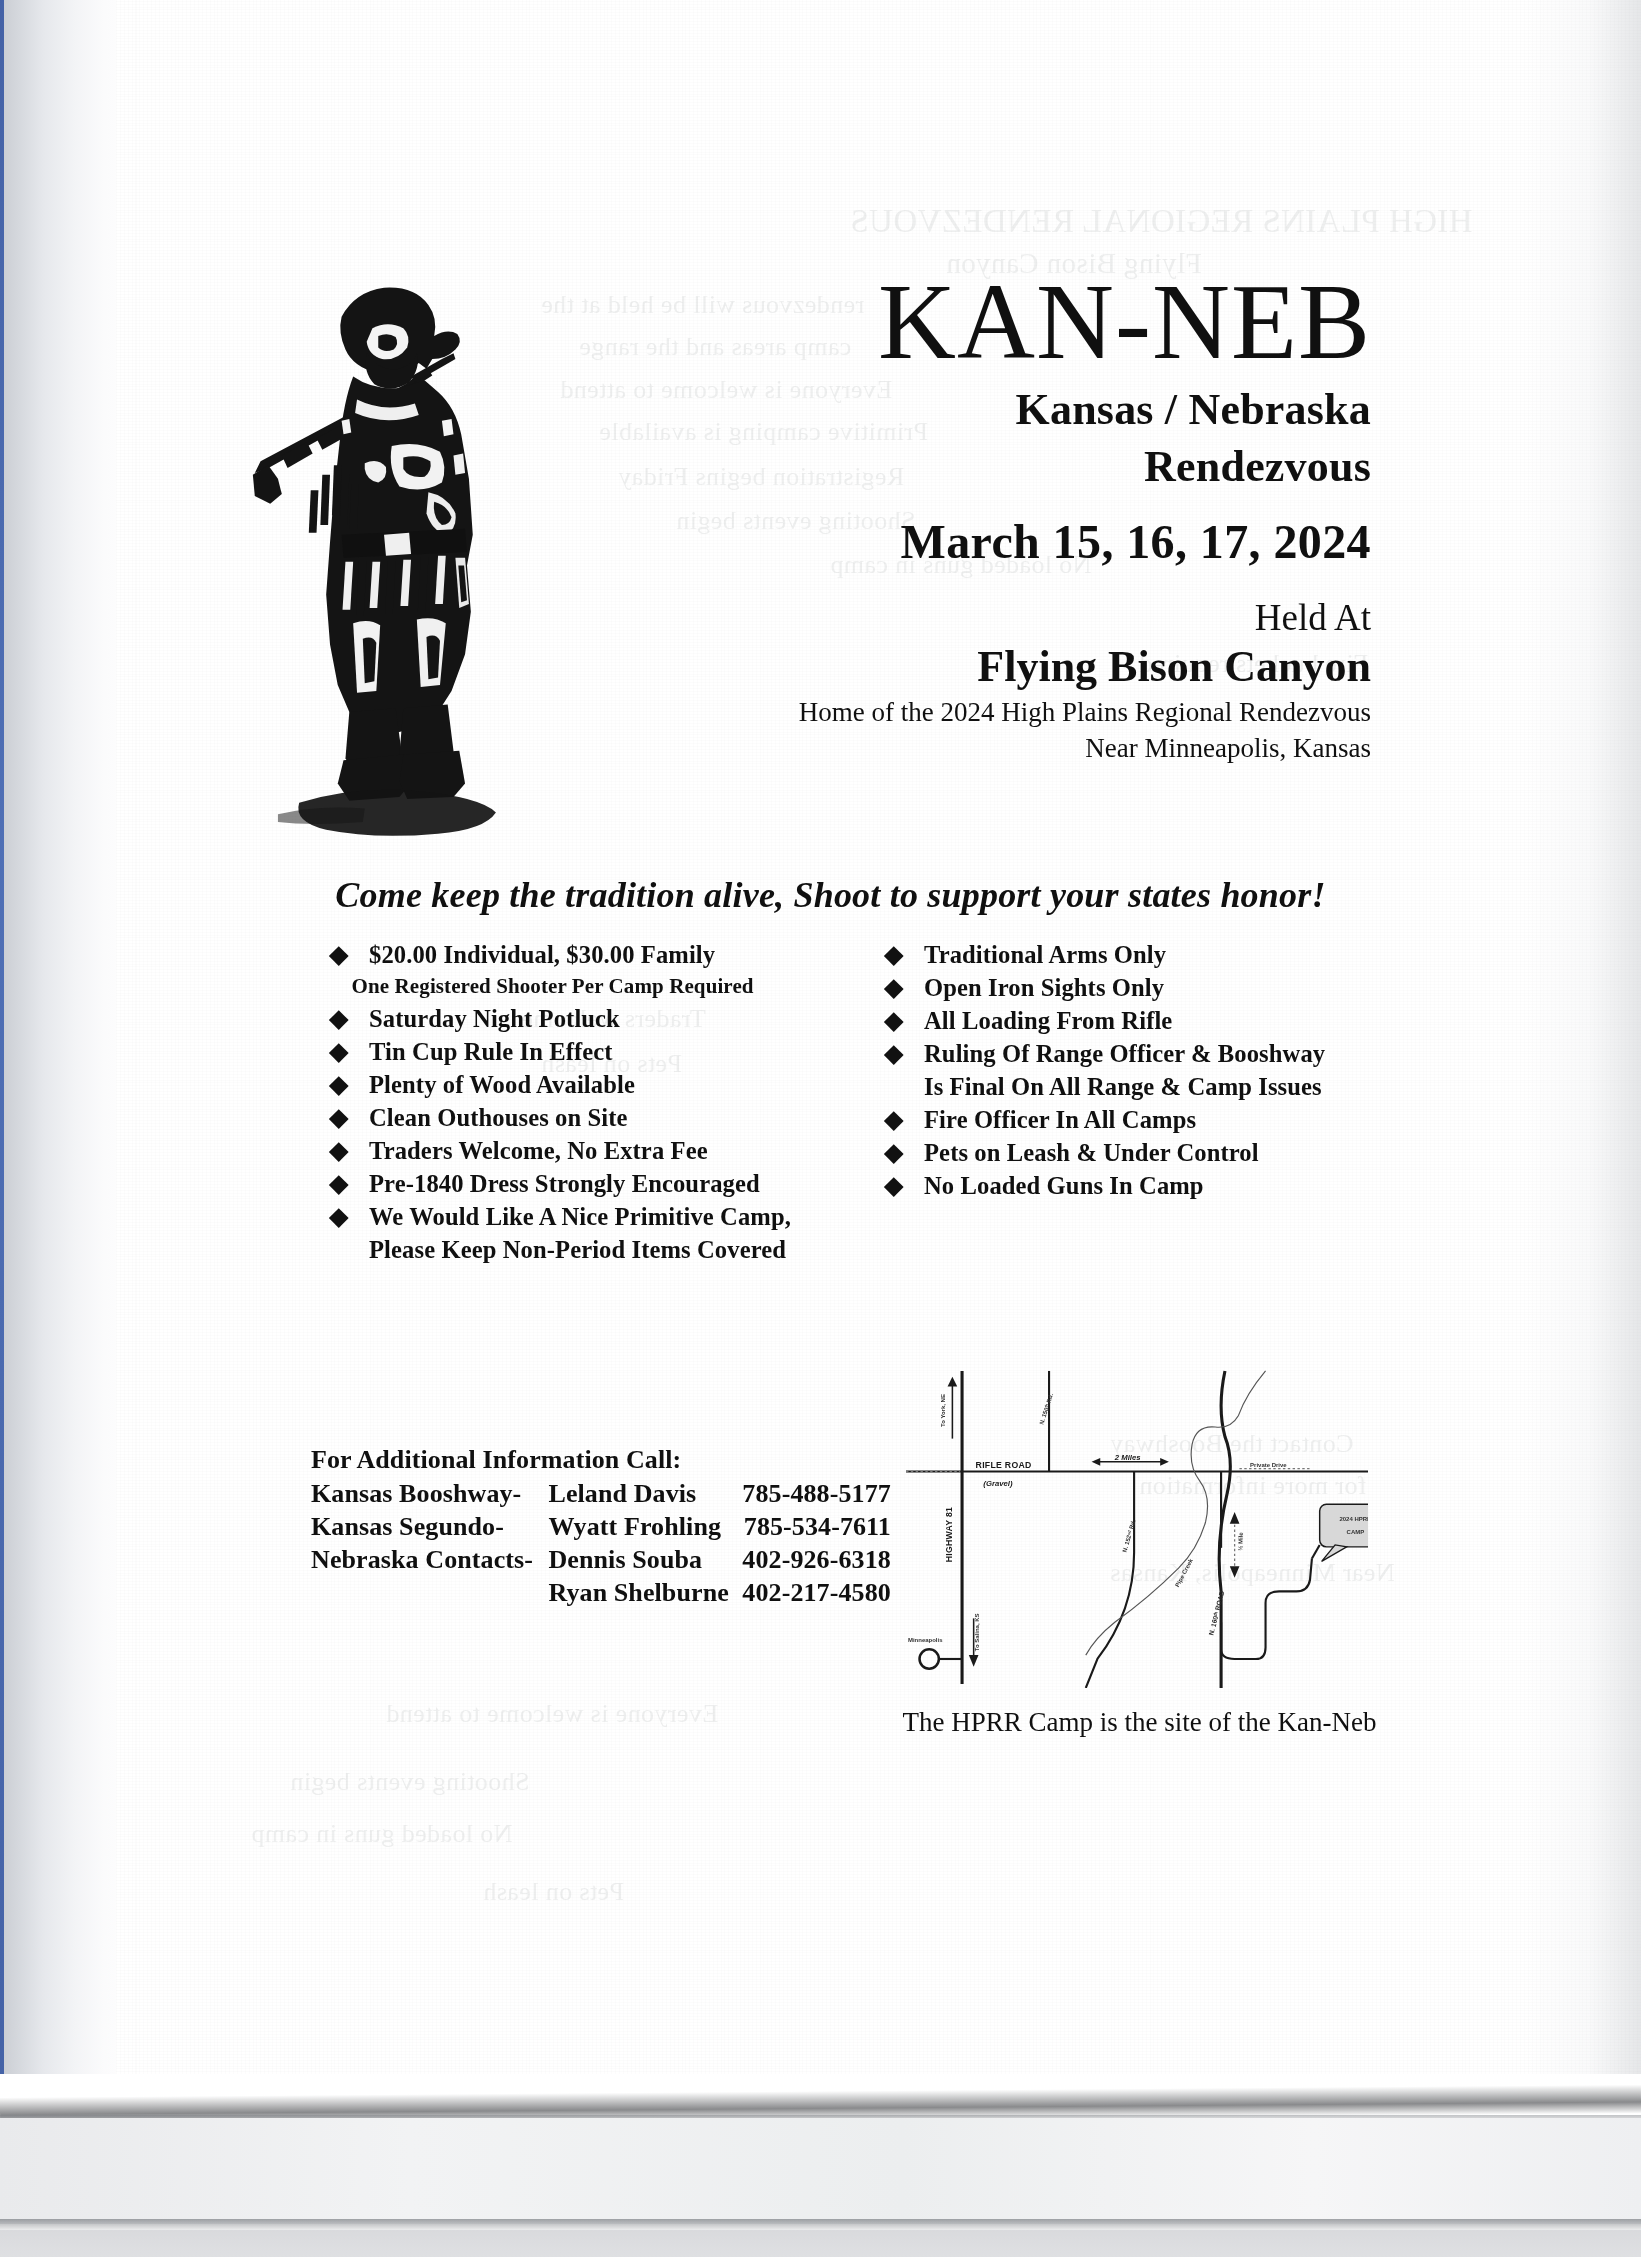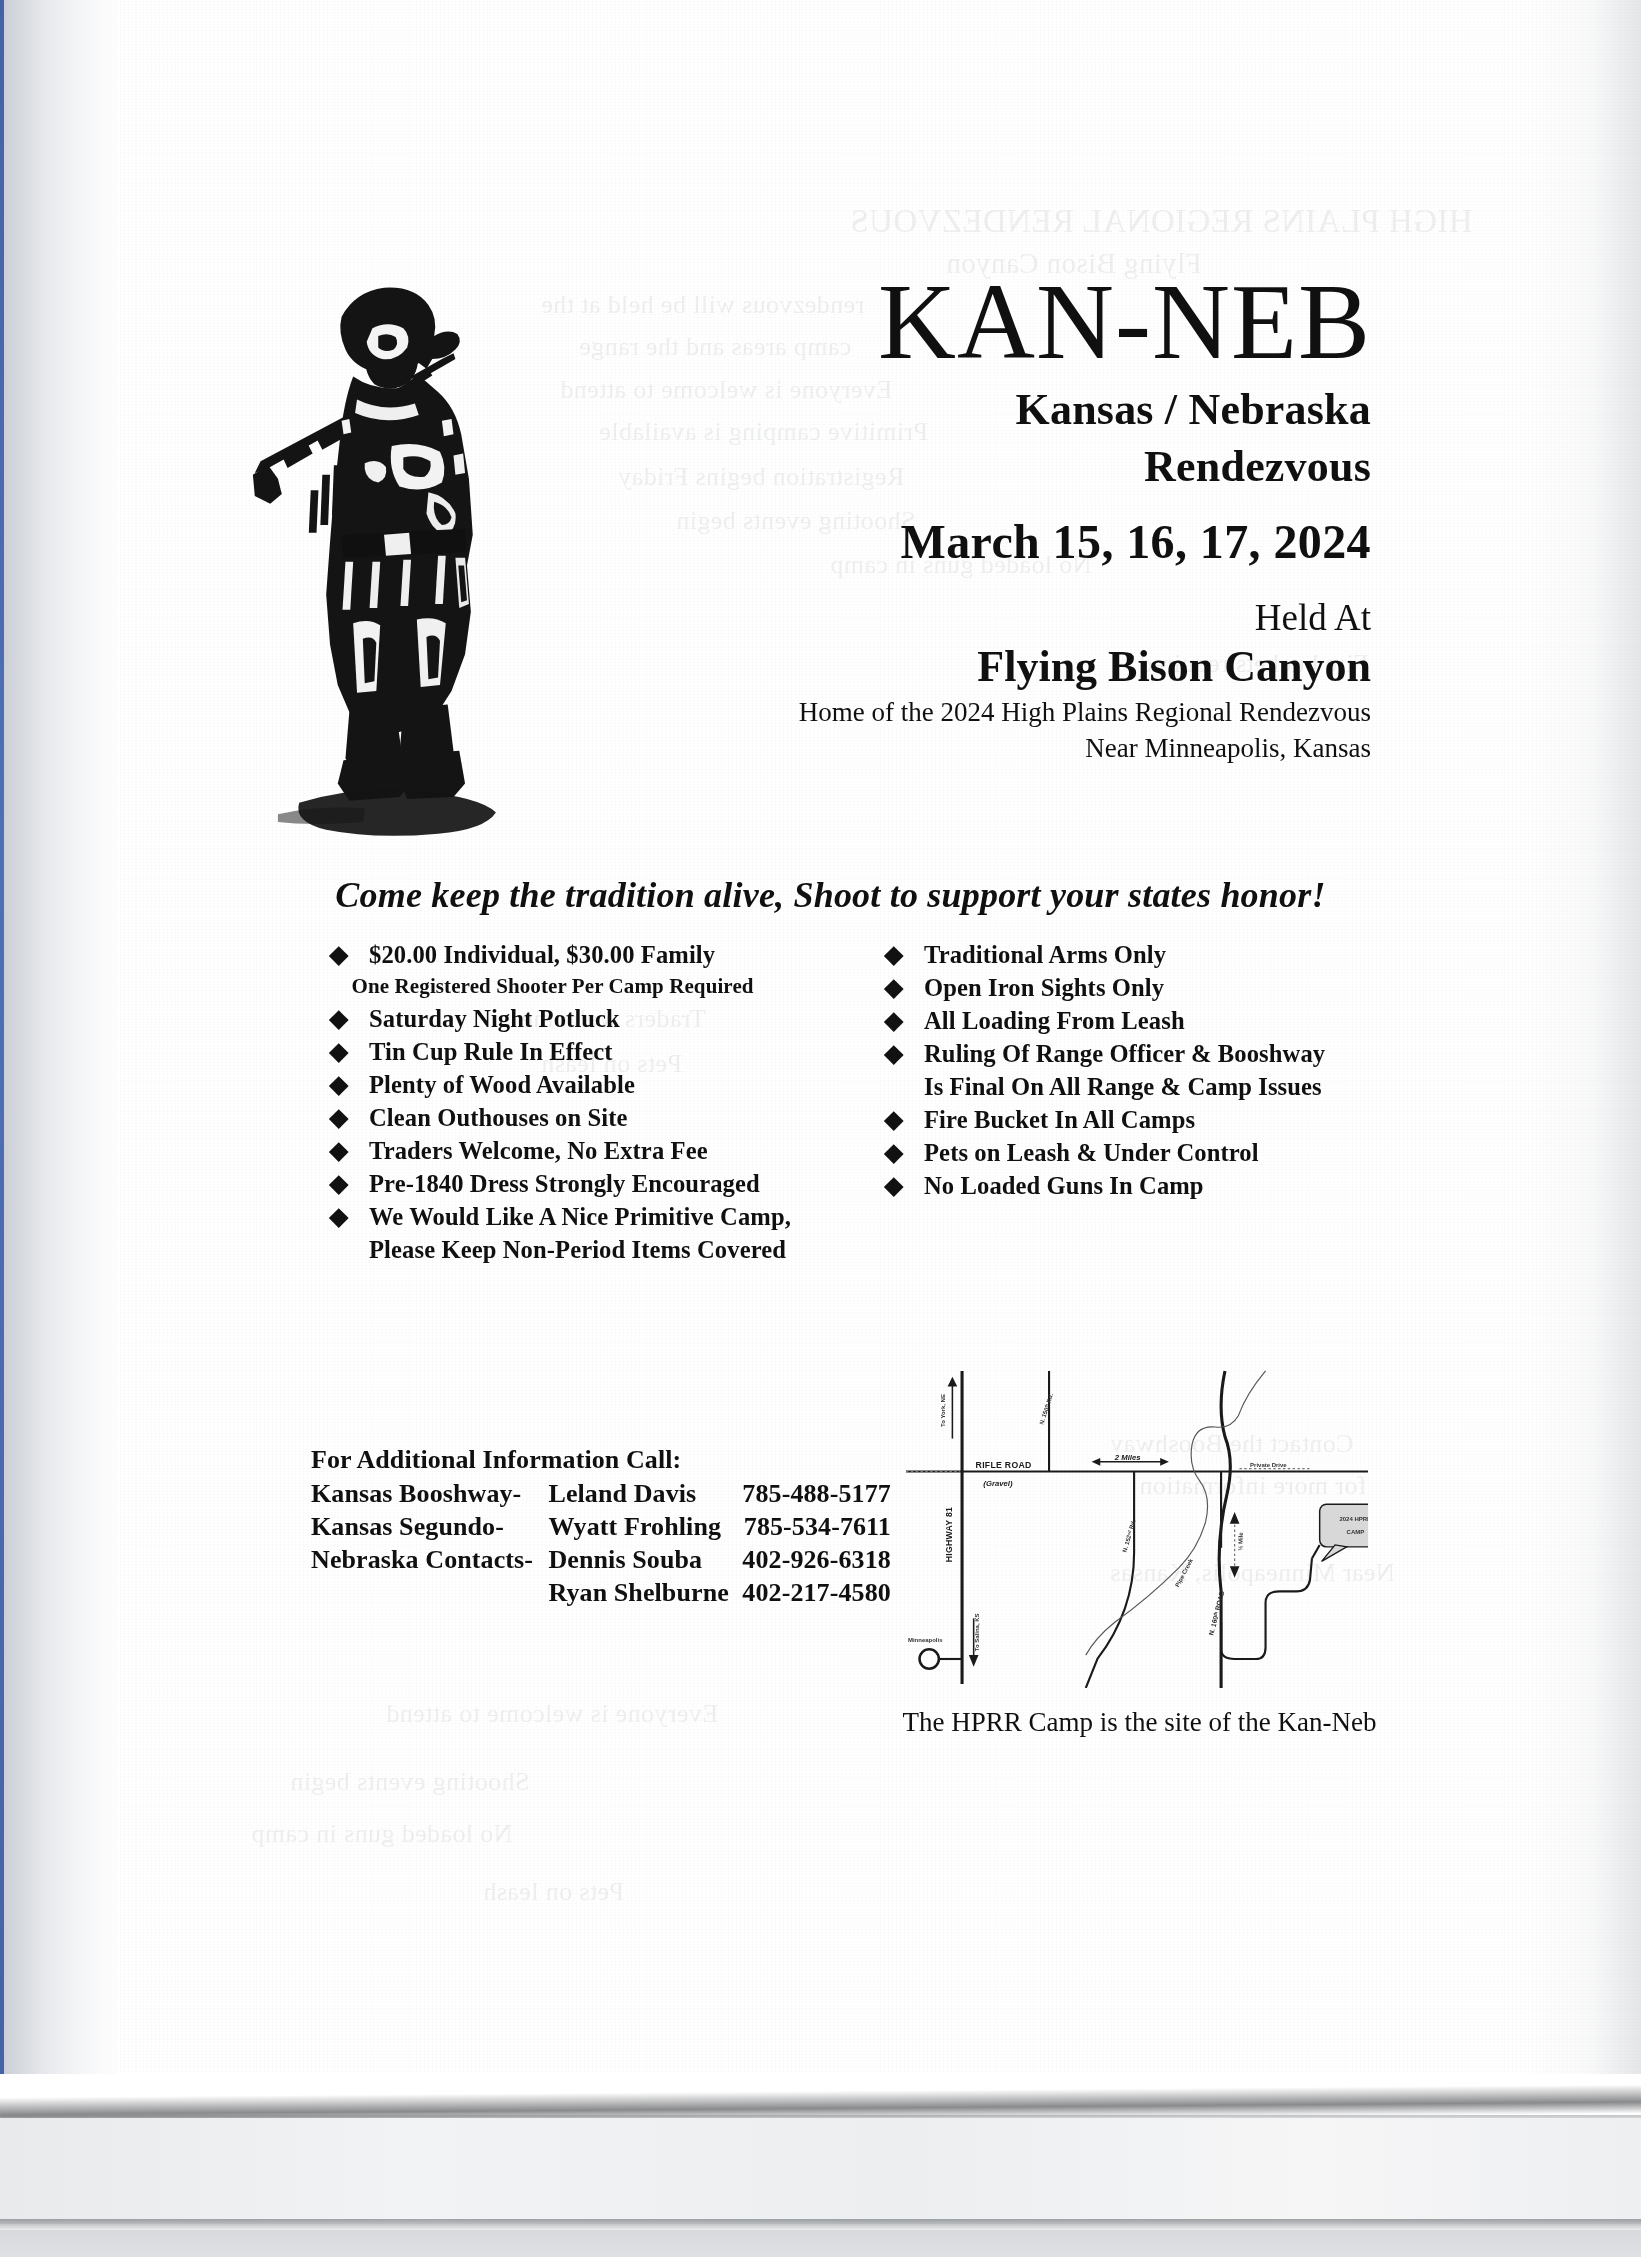--- a/index.html
+++ b/index.html
@@ -423,30 +423,30 @@
           <li>
             <span class="dia"></span>
             <span>Traditional Arms Only</span>
           </li>
           <li>
             <span class="dia"></span>
             <span>Open Iron Sights Only</span>
           </li>
           <li>
             <span class="dia"></span>
-            <span>All Loading From Leash</span>
+            <span>All Loading From Rifle</span>
           </li>
           <li>
             <span class="dia"></span>
             <span>Ruling Of Range Officer &amp; Booshway</span>
             <span class="cont">Is Final On All Range &amp; Camp Issues</span>
           </li>
           <li>
             <span class="dia"></span>
-            <span>Fire Bucket In All Camps</span>
+            <span>Fire Officer In All Camps</span>
           </li>
           <li>
             <span class="dia"></span>
             <span>Pets on Leash &amp; Under Control</span>
           </li>
           <li>
             <span class="dia"></span>
             <span>No Loaded Guns In Camp</span>
           </li>
         </ul>

